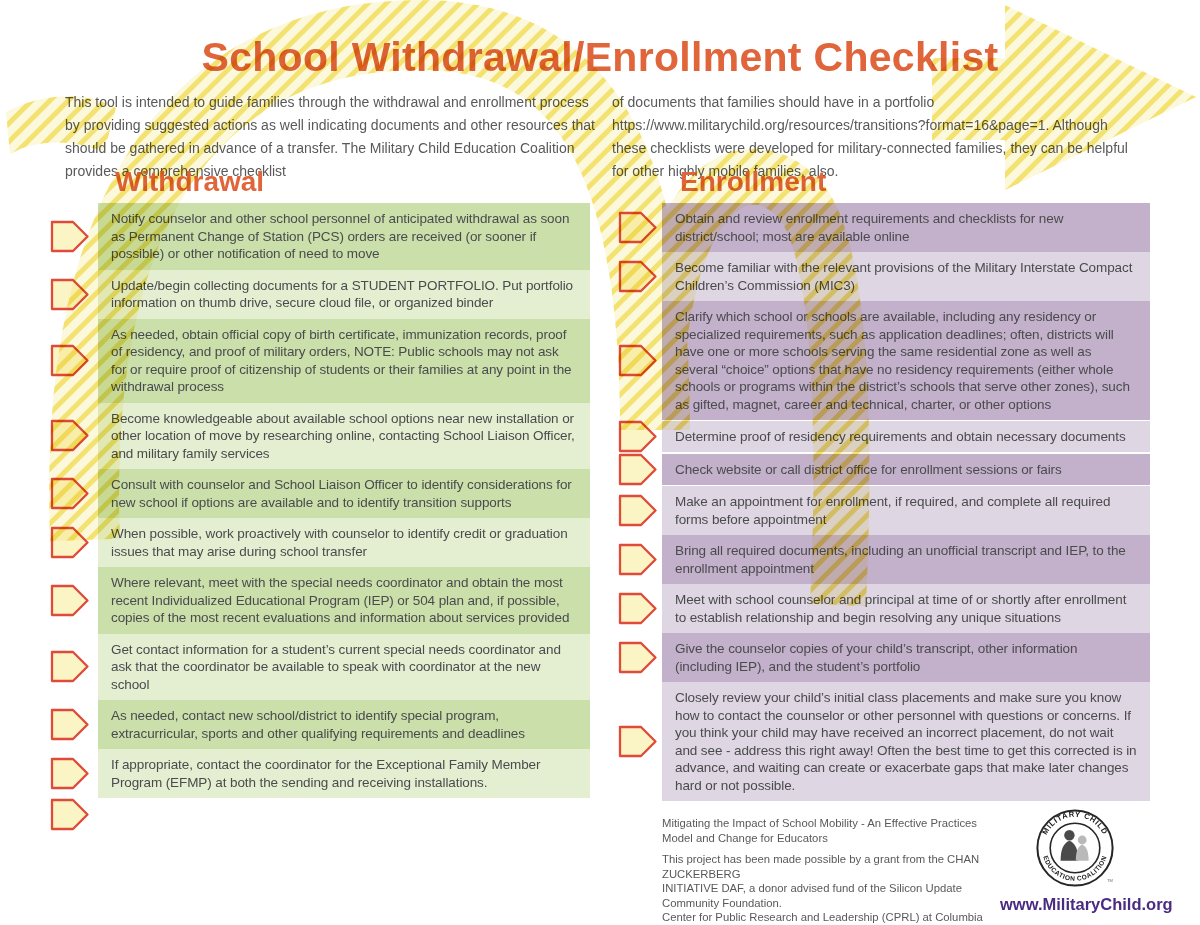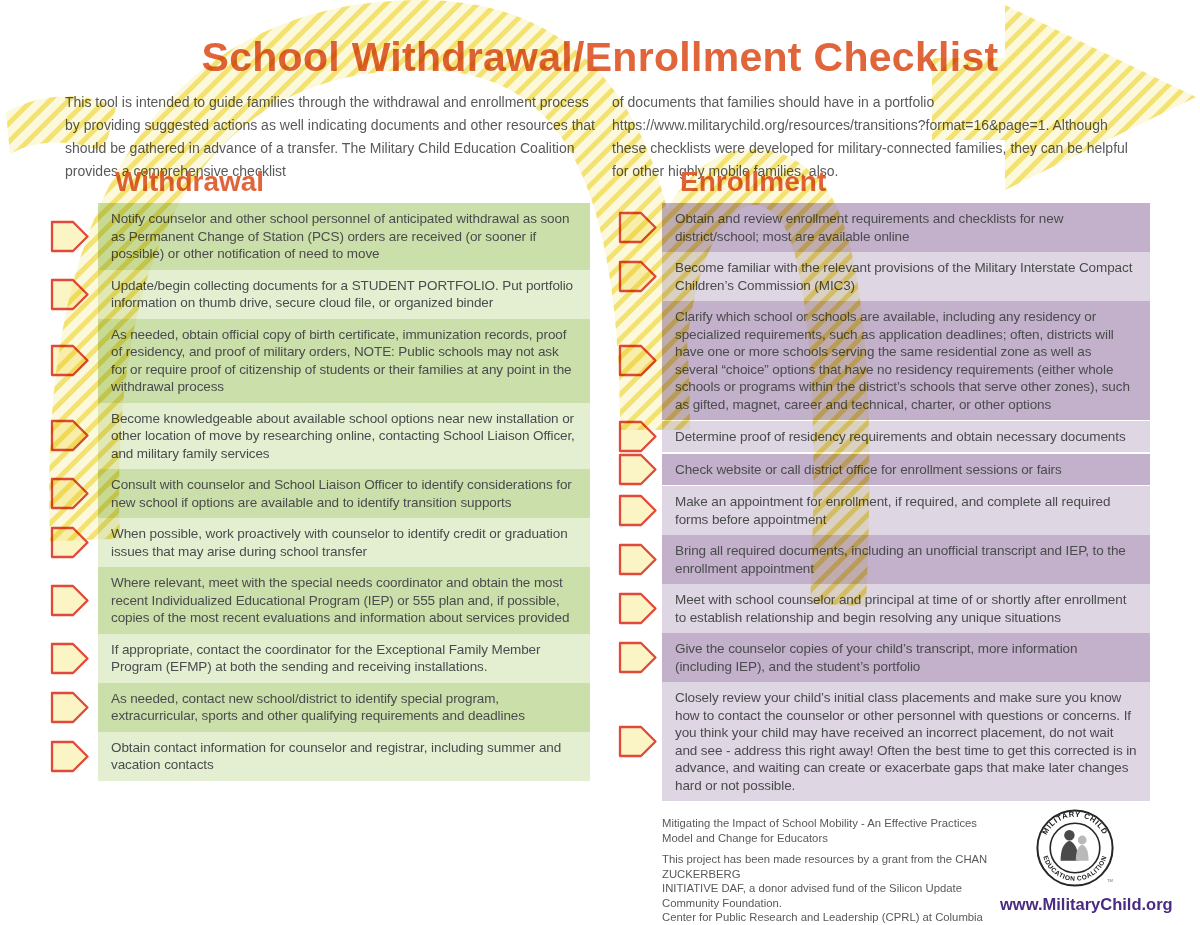--- a/index.html
+++ b/index.html
@@ -129,49 +129,56 @@
       </div>
       <div class="item-text">When possible, work proactively with counselor to identify credit or graduation issues that may arise during school transfer</div>
     </div>
 
     <div class="check-row">
       <div class="arrow-cell">
         <svg class="arrow-icon" width="40" height="33" viewBox="0 0 40 33">
           <path d="M2 2 H23 L37.5 16.5 L23 31 H2 Z" fill="#FBF5C5" stroke="#E04A38" stroke-width="2.3" stroke-linejoin="round"></path>
         </svg>
       </div>
-      <div class="item-text">Where relevant, meet with the special needs coordinator and obtain the most recent Individualized Educational Program (IEP) or 555 plan and, if possible, copies of the most recent evaluations and information about services provided</div>
-    </div>
-
+      <div class="item-text">Where relevant, meet with the special needs coordinator and obtain the most recent Individualized Educational Program (IEP) or 504 plan and, if possible, copies of the most recent evaluations and information about services provided</div>
+    </div>
+
+    <div class="check-row">
+      <div class="arrow-cell">
+        <svg class="arrow-icon" width="40" height="33" viewBox="0 0 40 33">
+          <path d="M2 2 H23 L37.5 16.5 L23 31 H2 Z" fill="#FBF5C5" stroke="#E04A38" stroke-width="2.3" stroke-linejoin="round"></path>
+        </svg>
+      </div>
+      <div class="item-text">Get contact information for a student’s current special needs coordinator and ask that the coordinator be available to speak with coordinator at the new school</div>
+    </div>
+
+    <div class="check-row">
+      <div class="arrow-cell">
+        <svg class="arrow-icon" width="40" height="33" viewBox="0 0 40 33">
+          <path d="M2 2 H23 L37.5 16.5 L23 31 H2 Z" fill="#FBF5C5" stroke="#E04A38" stroke-width="2.3" stroke-linejoin="round"></path>
+        </svg>
+      </div>
+      <div class="item-text">As needed, contact new school/district to identify special program, extracurricular, sports and other qualifying requirements and deadlines</div>
+    </div>
 
     <div class="check-row">
       <div class="arrow-cell">
         <svg class="arrow-icon" width="40" height="33" viewBox="0 0 40 33">
           <path d="M2 2 H23 L37.5 16.5 L23 31 H2 Z" fill="#FBF5C5" stroke="#E04A38" stroke-width="2.3" stroke-linejoin="round"></path>
         </svg>
       </div>
       <div class="item-text">If appropriate, contact the coordinator for the Exceptional Family Member Program (EFMP) at both the sending and receiving installations.</div>
     </div>
 
     <div class="check-row">
       <div class="arrow-cell">
         <svg class="arrow-icon" width="40" height="33" viewBox="0 0 40 33">
           <path d="M2 2 H23 L37.5 16.5 L23 31 H2 Z" fill="#FBF5C5" stroke="#E04A38" stroke-width="2.3" stroke-linejoin="round"></path>
         </svg>
       </div>
-      <div class="item-text">As needed, contact new school/district to identify special program, extracurricular, sports and other qualifying requirements and deadlines</div>
-    </div>
-
-    <div class="check-row">
-      <div class="arrow-cell">
-        <svg class="arrow-icon" width="40" height="33" viewBox="0 0 40 33">
-          <path d="M2 2 H23 L37.5 16.5 L23 31 H2 Z" fill="#FBF5C5" stroke="#E04A38" stroke-width="2.3" stroke-linejoin="round"></path>
-        </svg>
-      </div>
-      <div class="item-text">Obtain contact information for counselor and registrar, including summer and vacation contacts</div>
     </div>
   </div>
 
   <div class="right-col">
     <div id="enrollment-list">
     <div class="check-row">
       <div class="arrow-cell">
         <svg class="arrow-icon" width="40" height="33" viewBox="0 0 40 33">
           <path d="M2 2 H23 L37.5 16.5 L23 31 H2 Z" fill="#FBF5C5" stroke="#E04A38" stroke-width="2.3" stroke-linejoin="round"></path>
         </svg>
@@ -241,37 +248,37 @@
       </div>
       <div class="item-text">Meet with school counselor and principal at time of or shortly after enrollment to establish relationship and begin resolving any unique situations</div>
     </div>
 
     <div class="check-row">
       <div class="arrow-cell">
         <svg class="arrow-icon" width="40" height="33" viewBox="0 0 40 33">
           <path d="M2 2 H23 L37.5 16.5 L23 31 H2 Z" fill="#FBF5C5" stroke="#E04A38" stroke-width="2.3" stroke-linejoin="round"></path>
         </svg>
       </div>
-      <div class="item-text">Give the counselor copies of your child’s transcript,  more information (including IEP), and the student’s portfolio</div>
+      <div class="item-text">Give the counselor copies of your child’s transcript,  other information (including IEP), and the student’s portfolio</div>
     </div>
 
     <div class="check-row">
       <div class="arrow-cell">
         <svg class="arrow-icon" width="40" height="33" viewBox="0 0 40 33">
           <path d="M2 2 H23 L37.5 16.5 L23 31 H2 Z" fill="#FBF5C5" stroke="#E04A38" stroke-width="2.3" stroke-linejoin="round"></path>
         </svg>
       </div>
       <div class="item-text">Closely review your child’s initial class placements and make sure you know how to contact the counselor or other personnel with questions or concerns. If you think your child may have received an incorrect placement, do not wait and see - address this right away! Often the best time to get this corrected is in advance, and waiting can create or exacerbate gaps that make later changes hard or not possible.</div>
     </div>
   </div>
 
     <div class="footer">
       <div class="footer-text">
         <div class="footer-reference">Mitigating the Impact of School Mobility - An Effective Practices Model and Change for Educators</div>
-        <div>This project has been made resources by a grant from the CHAN ZUCKERBERG</div>
+        <div>This project has been made possible by a grant from the CHAN ZUCKERBERG</div>
         <div>INITIATIVE DAF, a donor advised fund of the Silicon Update Community Foundation.</div>
         <div>Center for Public Research and Leadership (CPRL) at Columbia Uiversity</div>
       </div>
       <div class="footer-right">
         <span class="logo-wrap">
           <svg width="80" height="80" viewBox="0 0 100 100">
             <defs>
               <path id="lg-arc-top" d="M 50 50 m -39 0 a 39 39 0 1 1 78 0"></path>
               <path id="lg-arc-bottom" d="M 50 50 m -41 0 a 41 41 0 1 0 82 0"></path>
             </defs>

